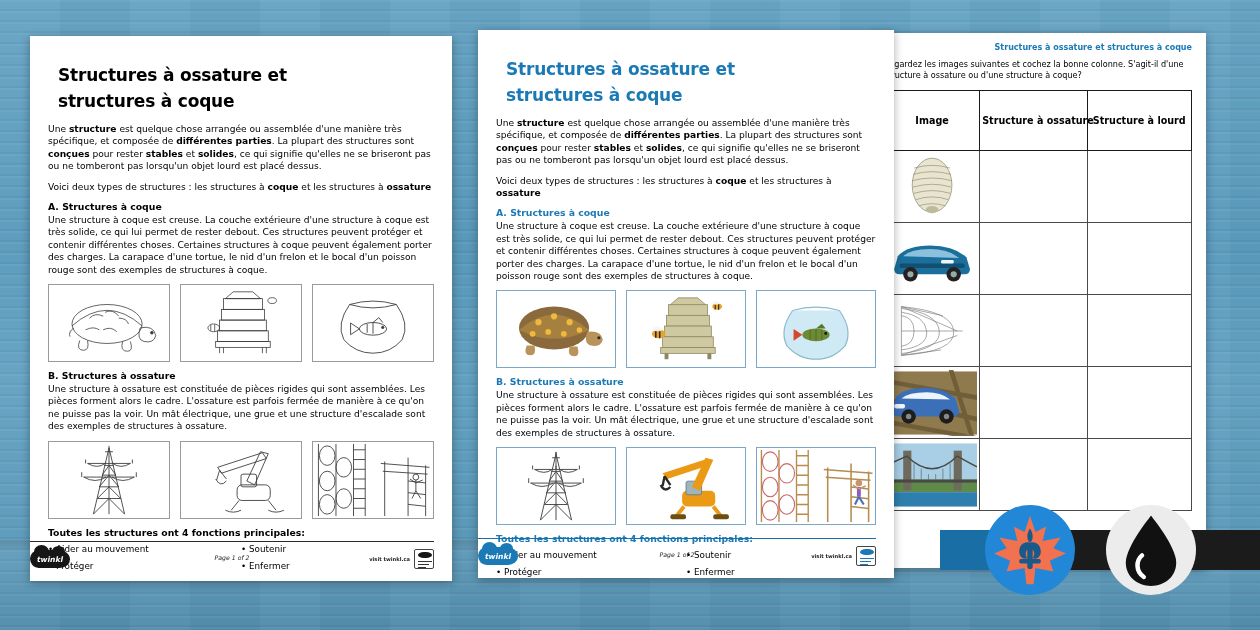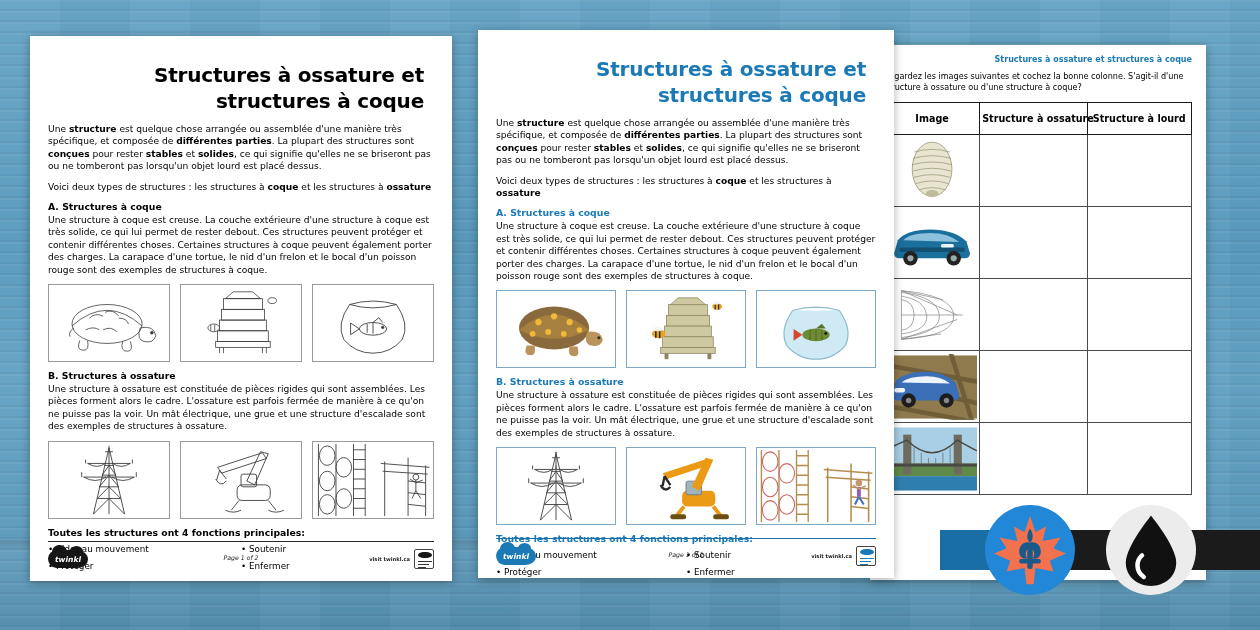--- a/index.html
+++ b/index.html
@@ -49,33 +49,33 @@
   }
 
   
   .sheet {
     position: absolute;
     background: #ffffff;
     box-shadow: 0 2px 9px rgba(0,0,0,0.32);
   }
 
   
-  #sheet3 { left: 870px; top: 33px; width: 336px; height: 535px; z-index: 1; margin-top: 12px; }
+  #sheet3 { left: 870px; top: 33px; width: 336px; height: 535px; z-index: 1; }
   
   #sheet2 { left: 478px; top: 30px; width: 416px; height: 548px; z-index: 2; }
   
   #sheet1 { left: 30px; top: 36px; width: 422px; height: 545px; z-index: 3; }
 
   
   .doc { width: 100%; height: 100%; padding: 12px 18px 8px 18px; position: relative; }
   .doc .title {
-    text-align: right;
+    text-align: left;
     font-family: "DejaVu Sans", sans-serif;
     font-weight: bold;
-    font-size: 20px;
+    font-size: 17px;
     line-height: 26px;
     letter-spacing: -0.2px;
     margin: 14px 10px 9px 10px;
   }
   .doc p.body {
     font-family: "DejaVu Sans", sans-serif;
     font-size: 9.1px;
     line-height: 12.4px;
     text-align: left;
     margin-bottom: 8px;
@@ -112,21 +112,21 @@
   .funcs .fcol { flex: 1 1 50%; }
   .funcs .fitem {
     font-family: "DejaVu Sans", sans-serif;
     font-size: 8.8px;
     line-height: 17px;
   }
 
   
   .foot {
     position: absolute;
-    left: 18px; right: 18px; bottom: 10px;
+    left: 0; right: 18px; bottom: 10px;
     border-top: 1.6px solid #2a2a2a;
     padding-top: 5px;
     display: flex;
     align-items: center;
     justify-content: space-between;
     height: 30px;
   }
   #sheet2 .foot { border-top-color: #1a6fa8; }
   .foot .pageno {
     font-family: "DejaVu Sans", sans-serif;
@@ -209,21 +209,21 @@
   #sheet3 table {
     width: 100%;
     border-collapse: collapse;
     table-layout: fixed;
   }
   #sheet3 th {
     border: 1.3px solid #1a1a1a;
     font-family: "DejaVu Sans", sans-serif;
     font-weight: bold;
     font-size: 9.6px;
-    padding: 10px 2px;
+    padding: 24px 2px;
     text-align: center;
     white-space: nowrap;
   }
   #sheet3 td {
     border: 1px solid #4a4a4a;
     height: 72px;
     vertical-align: middle;
     text-align: center;
   }
   #sheet3 td.imgcell { padding: 2px; }

